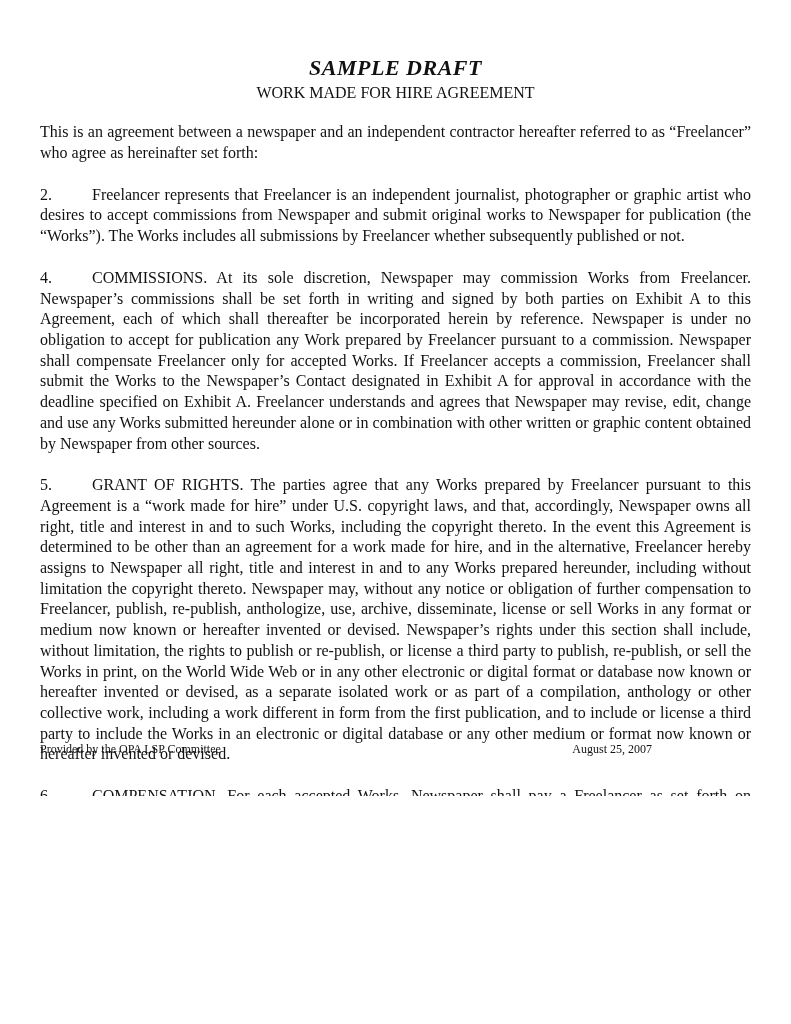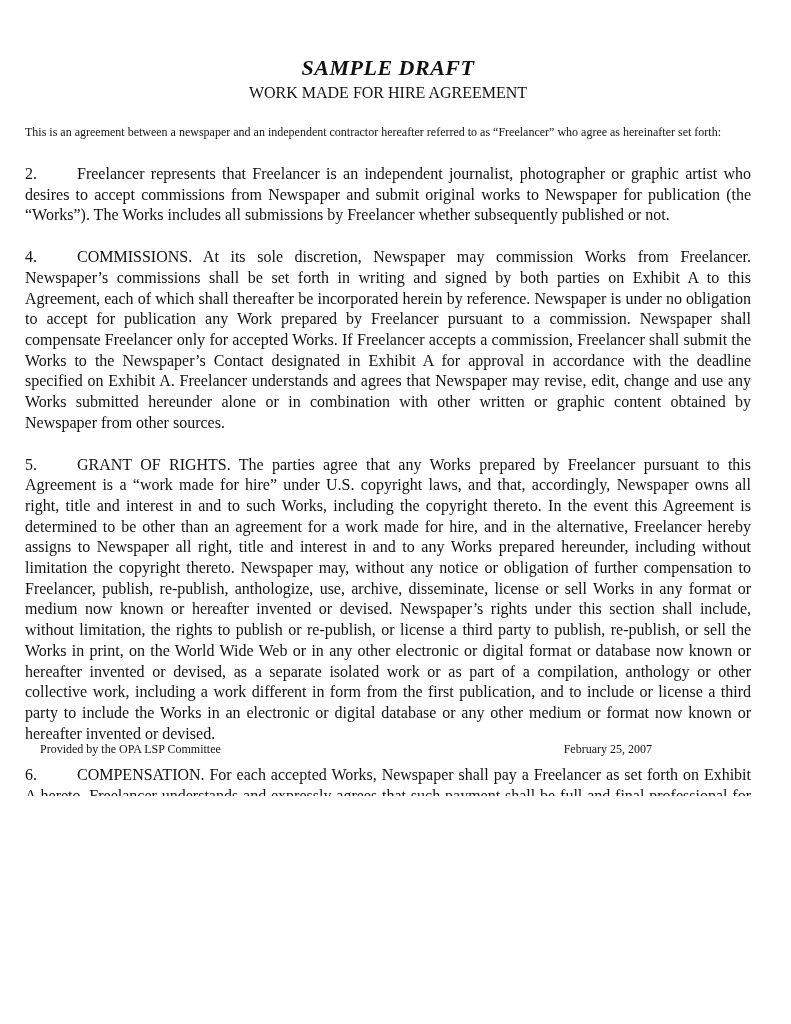--- a/index.html
+++ b/index.html
@@ -6,21 +6,21 @@
     margin: 0;
     padding: 0;
     background: #ffffff;
   }
   .page {
     position: relative;
     width: 791px;
     height: 796px;
     background: #ffffff;
     box-sizing: border-box;
-    padding: 56px 40px 0 25px;
+    padding: 56px 40px 0 40px;
     font-family: "Liberation Serif", serif;
     color: #111111;
     overflow: hidden;
   }
   .doc-title {
     text-align: center;
     font-size: 22px;
     font-weight: bold;
     font-style: italic;
     line-height: 1.1;
@@ -29,21 +29,21 @@
   }
   .doc-subtitle {
     text-align: center;
     font-size: 16px;
     font-weight: normal;
     line-height: 1.2;
     margin: 3px 0 0 0;
   }
   .intro {
     margin: 20px 0 0 0;
-    font-size: 12px;
+    font-size: 16px;
     line-height: 20.7px;
     text-align: justify;
   }
   .clause {
     margin: 21px 0 0 0;
     font-size: 16px;
     line-height: 20.7px;
     text-align: justify;
   }
   .clause .num {
@@ -82,16 +82,16 @@
   <p class="clause"><span class="num">4.</span><span>COMMISSIONS. At its sole discretion, Newspaper may commission Works from Freelancer. Newspaper’s commissions shall be set forth in writing and signed by both parties on Exhibit A to this Agreement, each of which shall thereafter be incorporated herein by reference. Newspaper is under no obligation to accept for publication any Work prepared by Freelancer pursuant to a commission. Newspaper shall compensate Freelancer only for accepted Works. If Freelancer accepts a commission, Freelancer shall submit the Works to the Newspaper’s Contact designated in Exhibit A for approval in accordance with the deadline specified on Exhibit A. Freelancer understands and agrees that Newspaper may revise, edit, change and use any Works submitted hereunder alone or in combination with other written or graphic content obtained by Newspaper from other sources.</span></p>
 
   <p class="clause"><span class="num">5.</span><span>GRANT OF RIGHTS. The parties agree that any Works prepared by Freelancer pursuant to this Agreement is a “work made for hire” under U.S. copyright laws, and that, accordingly, Newspaper owns all right, title and interest in and to such Works, including the copyright thereto. In the event this Agreement is determined to be other than an agreement for a work made for hire, and in the alternative, Freelancer hereby assigns to Newspaper all right, title and interest in and to any Works prepared hereunder, including without limitation the copyright thereto. Newspaper may, without any notice or obligation of further compensation to Freelancer, publish, re-publish, anthologize, use, archive, disseminate, license or sell Works in any format or medium now known or hereafter invented or devised. Newspaper’s rights under this section shall include, without limitation, the rights to publish or re-publish, or license a third party to publish, re-publish, or sell the Works in print, on the World Wide Web or in any other electronic or digital format or database now known or hereafter invented or devised, as a separate isolated work or as part of a compilation, anthology or other collective work, including a work different in form from the first publication, and to include or license a third party to include the Works in an electronic or digital database or any other medium or format now known or hereafter invented or devised.</span></p>
 
   <p class="clause"><span class="num">6.</span><span>COMPENSATION. For each accepted Works, Newspaper shall pay a Freelancer as set forth on Exhibit A hereto. Freelancer understands and expressly agrees that such payment shall be full and final professional for all right, title and interest in and to the Works commissioned hereunder.</span></p>
 
   <p class="clause"><span class="num">7.</span><span>INDEPENDENT CONTRACTOR. Freelancer’s relationship to Newspaper shall be that of a self-employed, independent contractor. No contract for employment is created hereby, and Freelancer shall not be entitled to any of the rights and benefits accruing to Newspaper’s employees. Freelancer shall be free to exercise Freelancer’s own discretion and judgment in the preparation of Works hereunder and shall be responsible for complying with any and all laws, regulations and standards of professional conduct. Freelancer shall determine Freelancer’s own work hours and procedures and shall not be required to keep any records on account of an assignment except notes directly related to the reporting of Works submitted for publication. Freelancer shall bear all costs of operation of</span></p>
 
   <div class="footer">
     <span class="footer-left">Provided by the OPA LSP Committee</span>
-    <span class="footer-date">February 25, 2007</span>
+    <span class="footer-date">August 25, 2007</span>
   </div>
 
 </div>
 
 </body></html>

